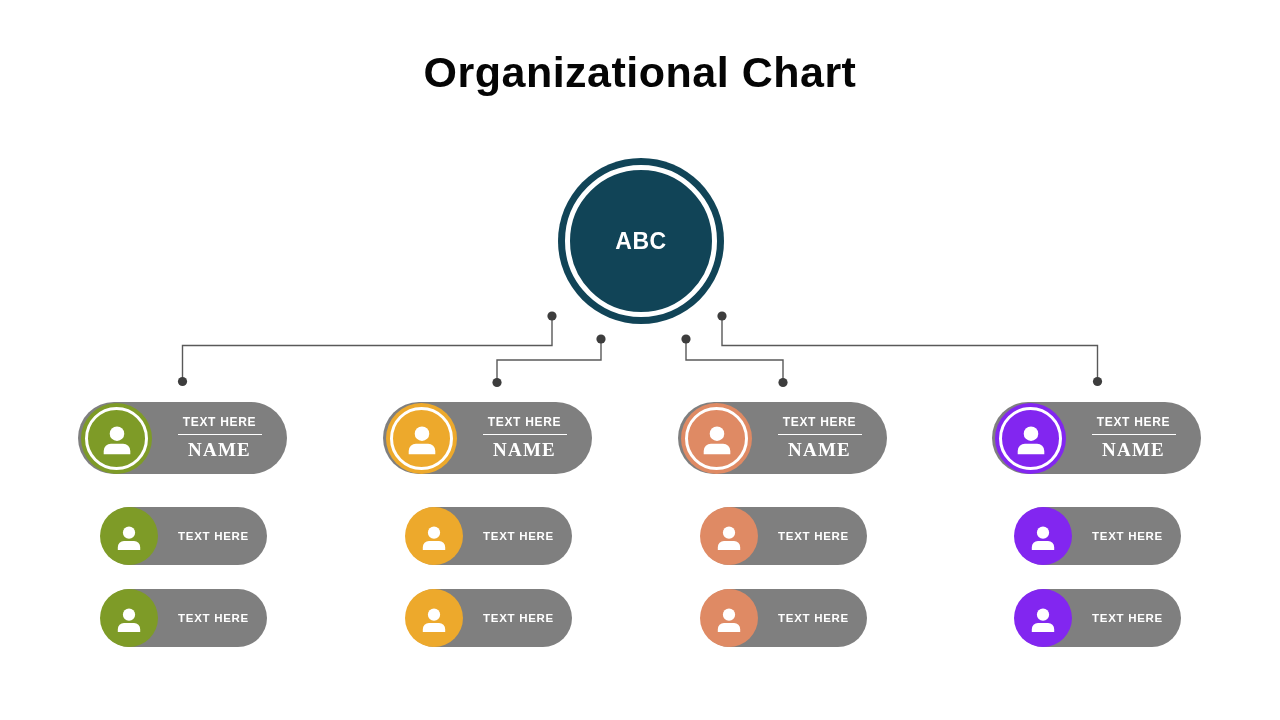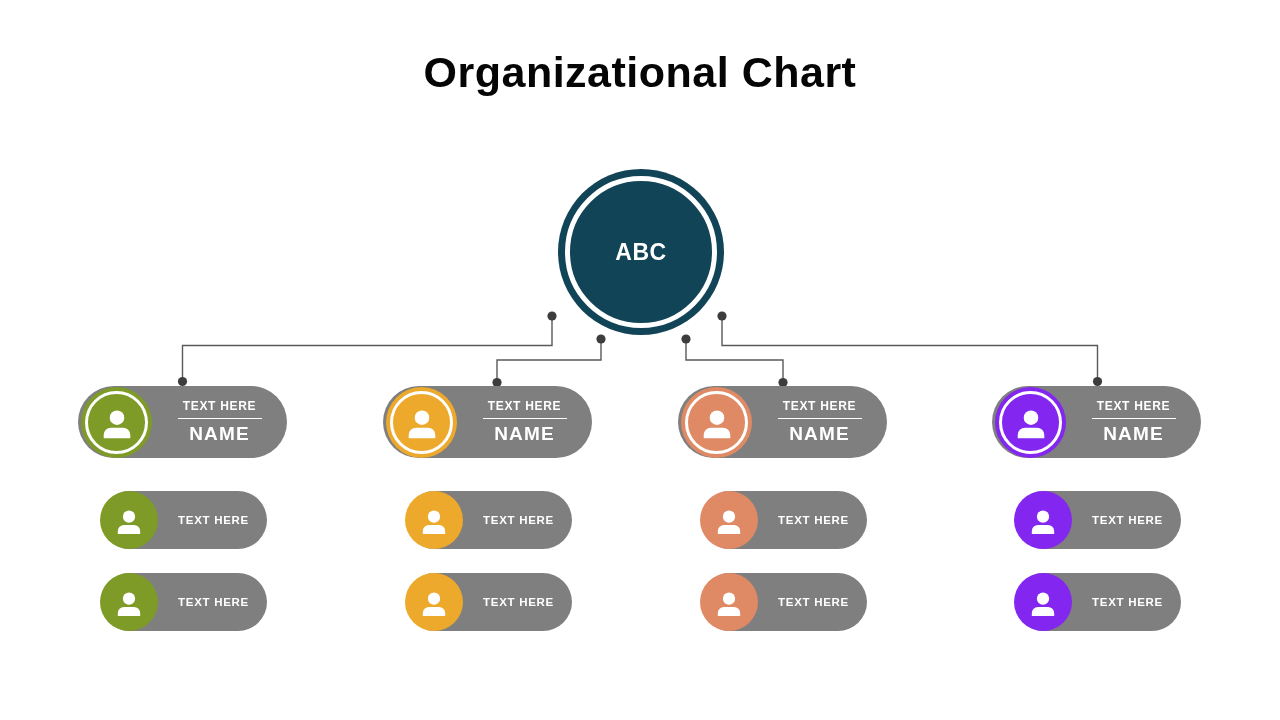--- a/index.html
+++ b/index.html
@@ -14,33 +14,33 @@
     letter-spacing: 0.5px; color: #050505;
   }
 
   
   .connectors { position: absolute; left: 0; top: 0; width: 1280px; height: 720px; }
   .connectors path { fill: none; stroke: var(--connector-line, #595959); stroke-width: 1.4px; }
   .connectors circle { fill: var(--connector-dot, #3d3d3d); }
 
   
   .root {
-    position: absolute; left: 558px; top: 169px; width: 166px; height: 166px;
+    position: absolute; left: 558px; top: 158px; width: 166px; height: 166px;
     border-radius: 50%; background: var(--root-color, #114457);
   }
   .root-ring { position: absolute; inset: 7px; border: 5px solid #fff; border-radius: 50%; }
   .root-text {
     position: absolute; inset: 0; display: flex; flex-direction: column;
     align-items: center; justify-content: center;
     color: #fff; font-weight: bold; font-size: 23px; letter-spacing: 0.5px; line-height: 33px;
     text-align: center;
   }
 
   
-  .col { position: absolute; top: 385px; width: 290px; height: 250px; }
+  .col { position: absolute; top: 401px; width: 290px; height: 250px; }
   .col-0 { left: 0; } .col-1 { left: 305px; } .col-2 { left: 600px; } .col-3 { left: 914px; }
 
   .head { position: absolute; left: 0; top: 0; width: 290px; height: 73px; }
   .head-pill {
     position: absolute; left: 78px; top: 1px; width: 209px; height: 72px;
     border-radius: 37px; background: var(--pill-gray, #7f7f7f);
   }
   .avatar { position: absolute; border-radius: 50%; background: var(--accent); display: flex; align-items: center; justify-content: center; }
   .avatar.main { left: 81px; top: 2px; width: 71px; height: 71px; }
   .avatar-ring { position: absolute; inset: 4px; border: 3px solid #fff; border-radius: 50%; }
@@ -48,21 +48,21 @@
   .avatar.main .person { width: 38px; height: 38px; margin-top: 3px; }
   .avatar.small .person { width: 32px; height: 32px; margin-top: 3px; }
 
   .head-text {
     position: absolute; left: 152px; top: 1px; width: 135px; height: 72px;
     display: flex; flex-direction: column; align-items: center; justify-content: center;
     color: #fff; text-align: center;
   }
   .head-label { font-size: 12px; font-weight: bold; letter-spacing: 0.7px; }
   .head-divider { width: 84px; border-top: 1.5px solid #fff; margin: 5px 0 4px 0; }
-  .head-name { font-size: 19px; font-weight: bold; letter-spacing: 1.2px; }
+  .head-name { font-size: 19px; font-weight: bold; letter-spacing: 1.2px; font-family: Liberation Serif, serif; }
 
   .sub { position: absolute; left: 0; width: 267px; height: 58px; }
   .sub-0 { top: 106px; } .sub-1 { top: 188px; }
   .sub-pill {
     position: absolute; left: 101px; top: 0; width: 166px; height: 58px;
     border-radius: 29px; background: var(--pill-gray, #7f7f7f);
   }
   .avatar.small { left: 100px; top: 0; width: 58px; height: 58px; }
   .sub-label {
     position: absolute; left: 160px; top: 0; width: 107px; height: 58px;

